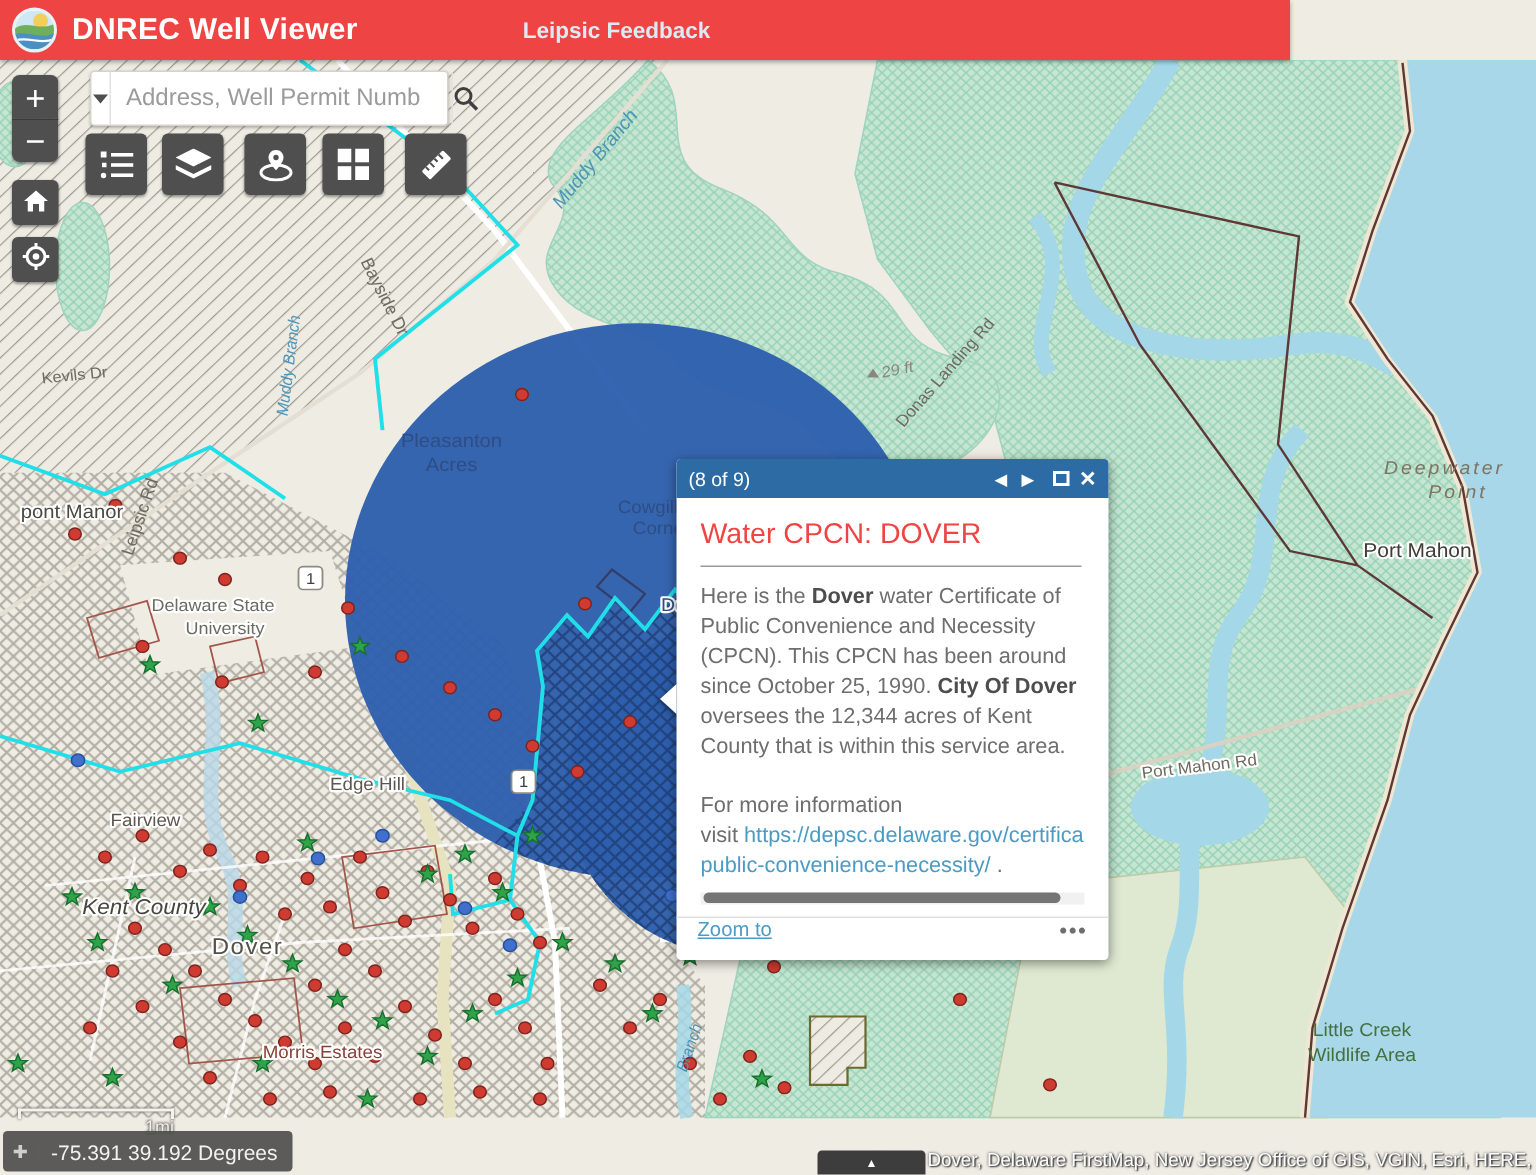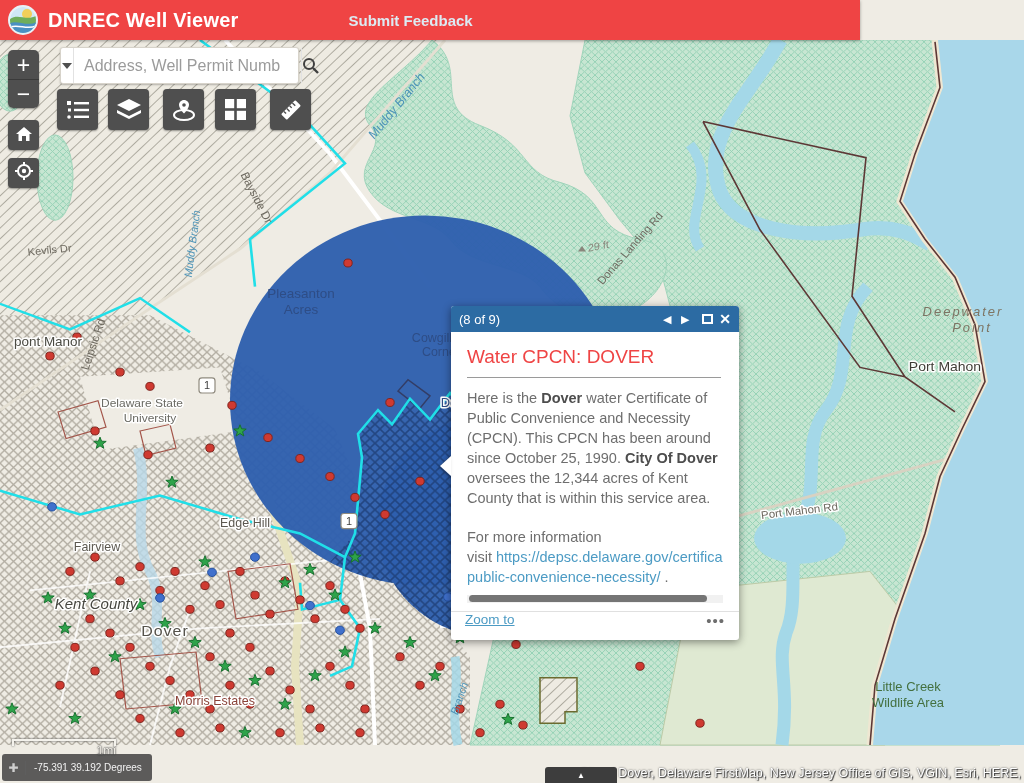--- a/index.html
+++ b/index.html
@@ -79,21 +79,21 @@
   
   .scalebar { position:absolute; left:12px; top:739px; z-index:30; }
   .scalebar .bar { width:104px; height:7px; border-left:2px solid #f4f2ec; border-right:2px solid #f4f2ec;
                    border-top:2px solid #f4f2ec; filter:drop-shadow(0 0 1px #555); }
   .scalebar .lbl { color:#f2efe8; font-size:12px; text-shadow:0 0 2px #444,0 0 2px #444;
                    text-align:right; margin-top:-2px; }
   .coords { position:absolute; left:2px; top:754px; height:27px; background:rgba(66,66,66,.85);
             border-radius:3px; display:flex; align-items:center; z-index:30; padding-right:10px; }
   .coords .cic { width:24px; text-align:center; color:#cfcfcf; font-size:12px;
                  border-right:1px solid #5e5e5e; margin-right:8px; cursor:pointer; }
-  .coords .ctext { color:#f2f2f2; font-size:10px; }
+  .coords .ctext { color:#f2f2f2; font-size:14px; }
   .attrib { position:absolute; right:0; bottom:0; width:1024px; height:19px; z-index:28;
             text-align:right; color:#fff; font-size:12.5px; padding-right:3px; line-height:18px;
             text-shadow:0 0 2px #3a3a3a, 1px 1px 1px #3a3a3a; pointer-events:none; }
   .attrib-toggle { position:absolute; left:545px; bottom:0; width:72px; height:16px;
                    background:#3d3d3d; border:none; border-radius:3px 3px 0 0; color:#fff;
                    font-size:8px; cursor:pointer; z-index:29; }
 </style>
 </head>
 <body>
 
@@ -338,21 +338,21 @@
   <div class="logo">
     <svg width="26" height="26" viewBox="0 0 26 26">
       <rect width="26" height="26" fill="#cfe8f4"></rect>
       <circle cx="17" cy="7" r="5" fill="#f2cf5a"></circle>
       <path d="M0,12 C8,6 16,14 26,9 L26,17 0,17 Z" fill="#6fae5a"></path>
       <path d="M0,16 C8,13 18,20 26,15 L26,26 0,26 Z" fill="#4a90c2"></path>
       <path d="M0,20 C9,17 17,23 26,19" stroke="#fff" stroke-width="1.4" fill="none"></path>
     </svg>
   </div>
   <div class="app-title">DNREC Well Viewer</div>
-  <div class="feedback">Submit Feedback</div>
+  <div class="feedback">Leipsic Feedback</div>
 </div>
 
 <div class="zoomgroup">
   <button class="zbtn">+</button>
   <button class="zbtn">−</button>
 </div>
 <button class="widget-btn" style="left:8px; top:120px;">
   <svg width="18" height="16" viewBox="0 0 18 16">
     <path d="M9,1 L17,8 14.5,8 14.5,15 11,15 11,10 7,10 7,15 3.5,15 3.5,8 1,8 Z" fill="#fff"></path>
   </svg>

